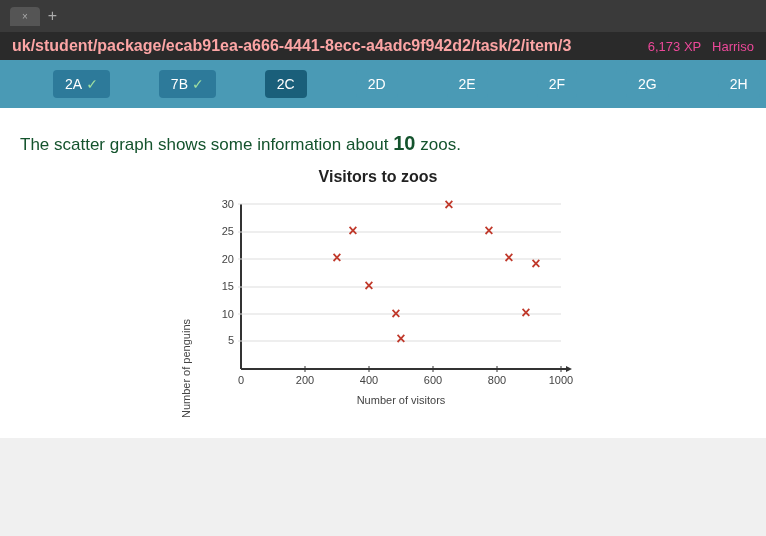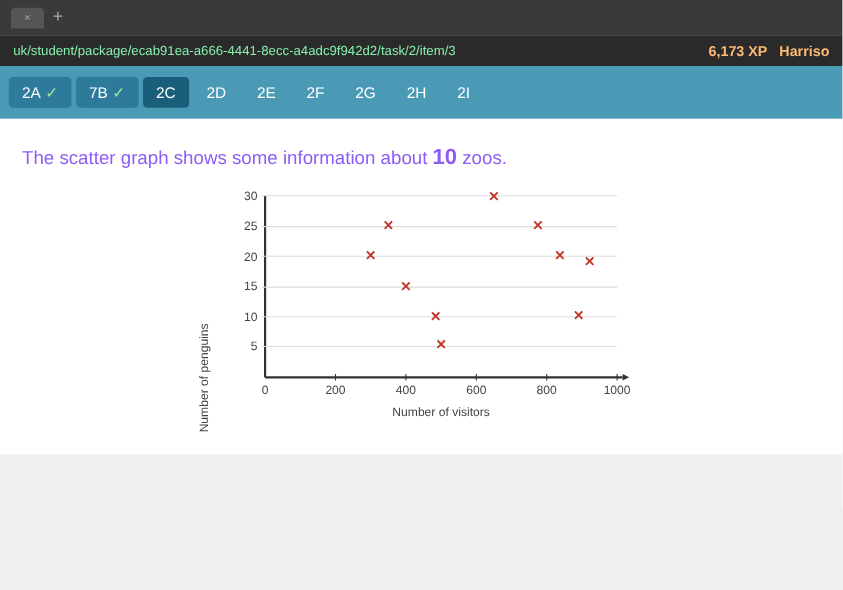--- a/index.html
+++ b/index.html
@@ -41,28 +41,29 @@
     }
 
     .address-bar {
       background: #2a2a2a;
       height: 28px;
       display: flex;
       align-items: center;
       padding: 0 12px;
     }
     .address-url {
-      color: #86efac;
-      font-size: 12px;
+      color: #fca5a5;
+      font-size: 16px;
+      font-weight: bold;
     }
     .xp-info {
       margin-left: auto;
-      color: #fdba74;
+      color: #ec4899;
       font-size: 13px;
-      font-weight: bold;
+      font-weight: normal;
       text-align: center;
     }
 
     
     .nav-strip {
       background: #4a9ab5;
       height: 48px;
       display: flex;
       align-items: center;
       padding: 0 8px;
@@ -72,20 +73,21 @@
       background: #4a9ab5;
       color: #fff;
       padding: 6px 12px;
       border-radius: 4px;
       font-size: 14px;
       font-weight: 500;
       display: flex;
       align-items: center;
       gap: 4px;
       cursor: pointer;
+      margin-left: 45px;
     }
     .nav-item.active {
       background: #2d7a9a;
     }
     .nav-item.current {
       background: #1a5f7a;
       text-align: right;
     }
     .nav-item .check {
       color: #a0e0a0;
@@ -104,21 +106,21 @@
 
     
     .content {
       background: #fff;
       padding: 20px 30px 20px 20px;
       flex: 1;
     }
 
     .question-text {
       font-size: 17px;
-      color: #8b5cf6;
+      color: #14532d;
       margin-bottom: 10px;
       line-height: 1.5;
     }
     .question-text .bold {
       font-weight: bold;
       font-size: 20px;
     }
 
     .question-text2 {
       font-size: 17px;
@@ -210,20 +212,21 @@
     <span>2I</span>
   </div>
 </div>
 
 <div class="content">
   <p class="question-text">
     <span>The scatter graph shows some information about </span><span class="bold">10</span><span> zoos.</span>
   </p>
 
   <div class="chart-container">
+    <div class="chart-title">Visitors to zoos</div>
     <div class="chart-wrapper">
       <div class="y-axis-label">Number of penguins</div>
       <div class="chart-svg-area">
         <svg width="380" height="220">
 
           <line x1="45" y1="10" x2="45" y2="175" stroke="#333" stroke-width="2"></line>
 
           <line x1="45" y1="175" x2="370" y2="175" stroke="#333" stroke-width="2"></line>
 
           <polygon points="370,172 370,178 376,175" fill="#333"></polygon>

